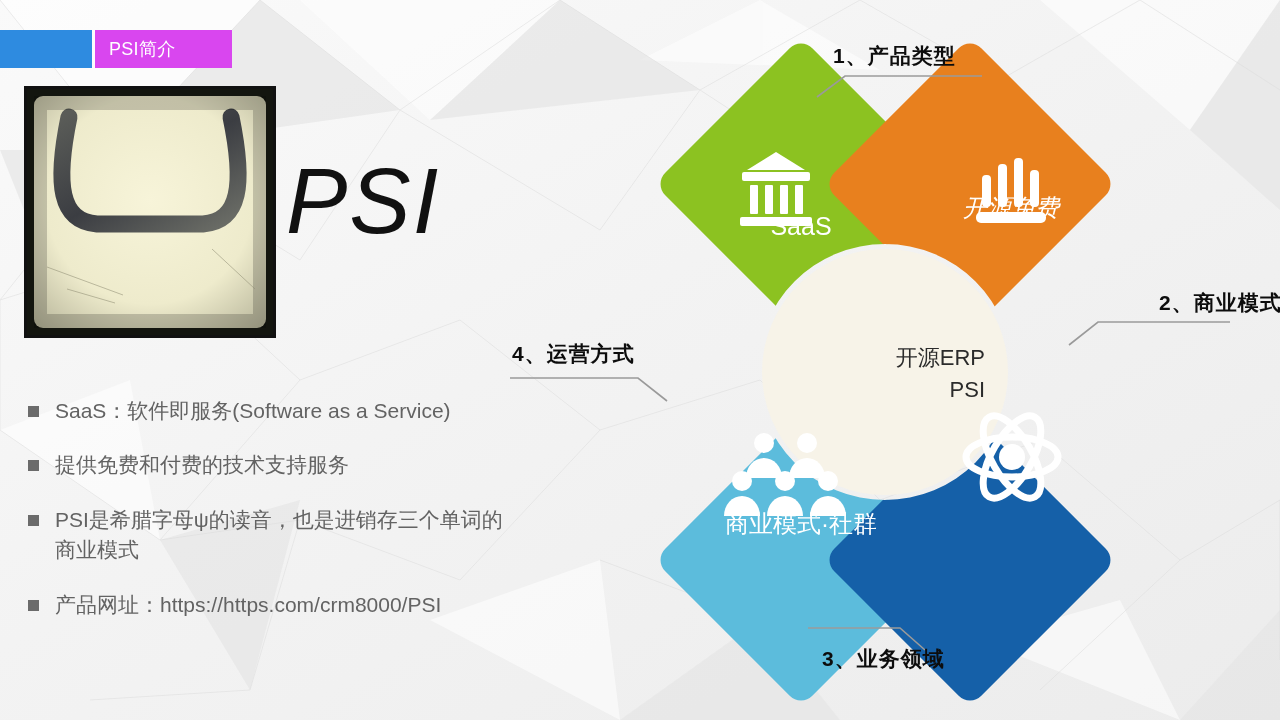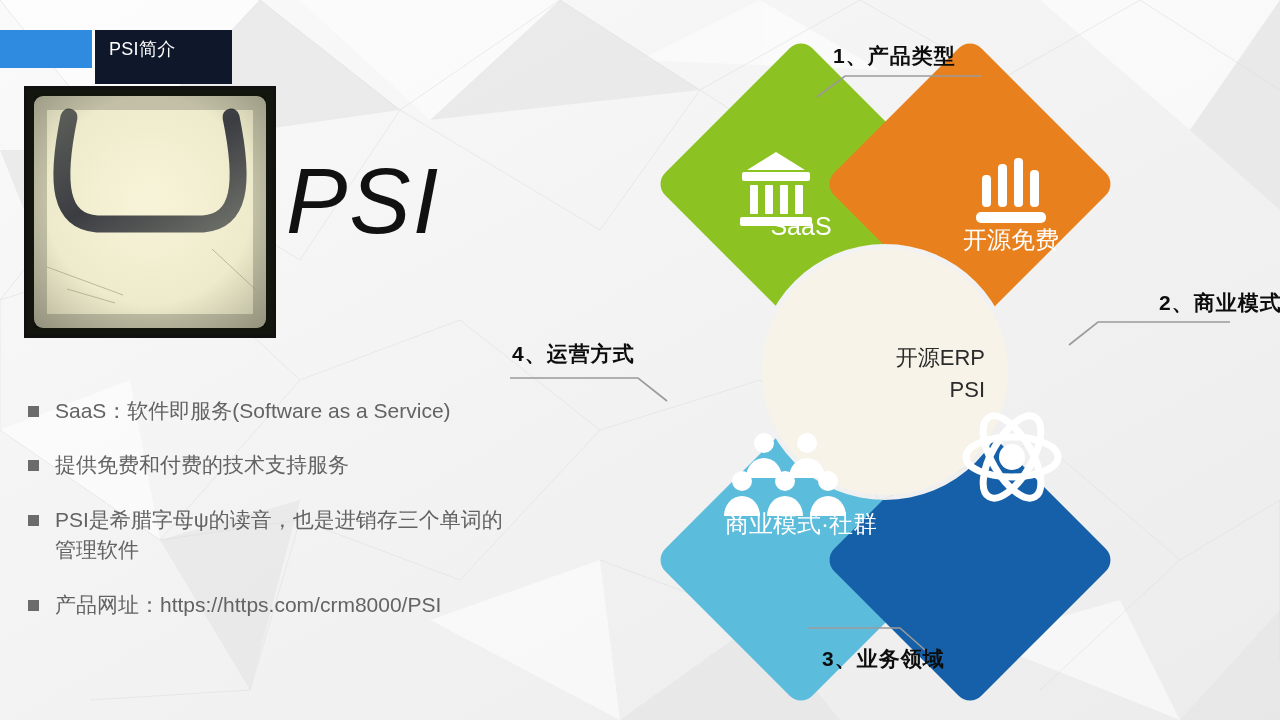--- a/index.html
+++ b/index.html
@@ -8,21 +8,21 @@
     width:1280px;height:720px;overflow:hidden;
     background:#f2f2f2;
     font-family:"Liberation Sans","DejaVu Sans",sans-serif;
     position:relative;
   }
   
   #bg{position:absolute;inset:0;z-index:0;}
   
   .hdr{position:absolute;top:30px;left:0;height:38px;z-index:5;}
   .hdr-blue{position:absolute;left:0;top:0;width:92px;height:38px;background:#2e8be0;}
-  .hdr-gray{position:absolute;left:95px;top:0;width:137px;height:54px;background:#0f172a;}
+  .hdr-gray{position:absolute;left:95px;top:0;width:137px;height:38px;background:#d946ef;}
   .hdr-gray span{
     display:block;color:#ffffff;font-size:18px;line-height:38px;padding-left:14px;
     letter-spacing:.3px;
   }
   
   .psi-tile{
     position:absolute;left:24px;top:86px;width:252px;height:252px;z-index:4;
     background:#0f0f0d;padding:0;box-sizing:border-box;
     border:3px solid #111;
   }
@@ -157,21 +157,21 @@
     <div class="sq"></div>
     <div class="tx">SaaS：软件即服务(Software as a Service)</div>
   </div>
   <div class="bullet">
     <div class="sq"></div>
     <div class="tx">提供免费和付费的技术支持服务</div>
   </div>
   <div class="bullet">
     <div class="sq"></div>
     <div class="tx" style="white-space:pre-line">PSI是希腊字母ψ的读音，也是进销存三个单词的
-管理软件</div>
+商业模式</div>
   </div>
   <div class="bullet">
     <div class="sq"></div>
     <div class="tx">产品网址：https://https.com/crm8000/PSI</div>
   </div>
 </div>
 
 <div id="diagram">
 
   <svg width="810" height="720" viewBox="0 0 810 720" style="position:absolute;left:0;top:0;">
@@ -248,18 +248,18 @@
       <polyline points="197,401 168,378 40,378"></polyline>
     </g>
   </svg>
 
   <div class="dlabel" style="left:363px;top:42px;text-align:center;">1、产品类型</div>
   <div class="dlabel" style="left:648px;top:289px;margin-left:41px;">2、商业模式</div>
   <div class="dlabel" style="left:352px;top:645px;text-align:right;">3、业务领域</div>
   <div class="dlabel" style="left:42px;top:340px;">4、运营方式</div>
 
   <div class="dtext" style="left:226px;top:212px;width:210px;font-size:25px;">SaaS</div>
-  <div class="dtext" style="left:436px;top:224px;width:210px;font-size:24px;">开源免费</div>
+  <div class="dtext" style="left:436px;top:192px;width:210px;font-size:24px;font-style:italic;">开源免费</div>
   <div class="dtext" style="left:222px;top:508px;width:218px;font-size:24px;">商业模式·社群</div>
 
   <div class="ctext" style="left:315px;top:342px;width:200px;">开源ERP</div>
   <div class="ctext" style="left:315px;top:374px;width:200px;">PSI</div>
 </div>
 
 </body></html>

